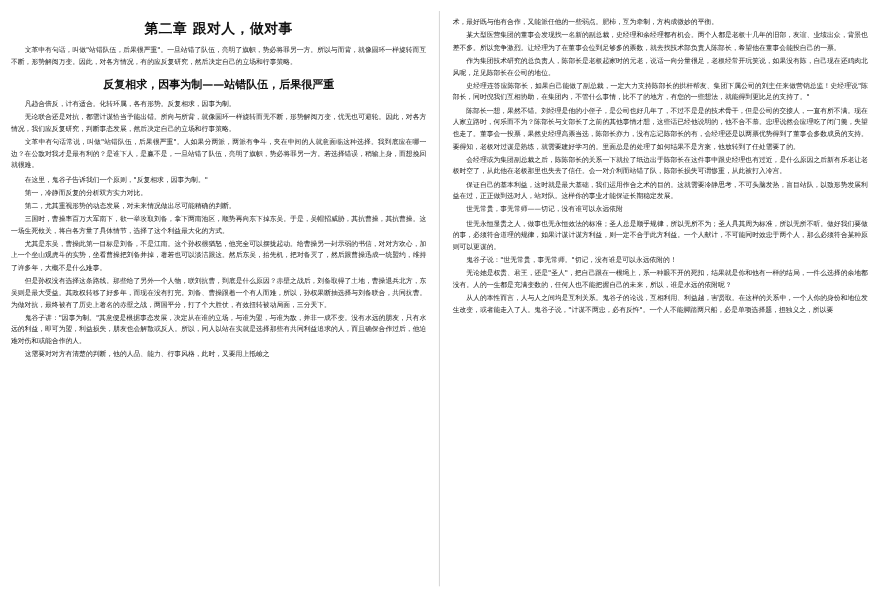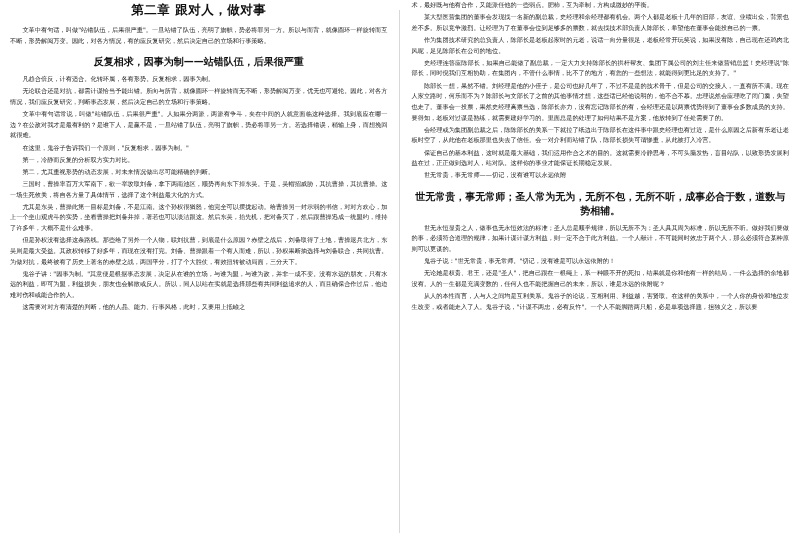--- a/index.html
+++ b/index.html
@@ -6,21 +6,21 @@
   body{
     width:799px;height:541px;
     background:#ffffff;
     font-family:"DejaVu Sans","Liberation Sans",sans-serif;
     color:#111;
     overflow:hidden;
   }
   .page{
     width:799px;height:541px;
     box-sizing:border-box;
-    padding:0 10px 6px 10px;
+    padding:16px 10px 6px 10px;
     display:flex;
     flex-direction:row;
     position:relative;
   }
   .col{
     width:50%;
     box-sizing:border-box;
     display:flex;
     flex-direction:column;
   }
@@ -87,21 +87,20 @@
   <div class="col col-right">
     <p class="para noindent">术，最好既与他有合作，又能派任他的一些弱点。肥柿，互为牵制，方构成微妙的平衡。</p>
     <p class="para">某大型医营集团的董事会发现找一名新的副总裁，史经理和余经理都有机会。两个人都是老板十几年的旧部，友谊、业绩出众，背景也差不多。所以竞争激烈。让经理为了在董事会位到足够多的票数，就去找技术部负责人陈部长，希望他在董事会能投自己的一票。</p>
     <p class="para">作为集团技术研究的总负责人，陈部长是老板起家时的元老，说话一向分量很足，老板经常开玩笑说，如果没有陈，自己现在还鸡肉北风呢，足见陈部长在公司的地位。</p>
     <p class="para">史经理连答应陈部长，如果自己能做了副总裁，一定大力支持陈部长的拱杆帮友、集团下属公司的刘主任来做营销总监！史经理说"陈部长，同时倪我们互相协助，在集团内，不管什么事情，比不了的地方，有您的一些想法，就能得到更比足的支持了。"</p>
     <p class="para">陈部长一想，果然不错。刘经理是他的小侄子，是公司也好几年了，不过不是是的技术骨干，但是公司的交接人，一直有所不满。现在人家立路时，何乐而不为？陈部长与文部长了之前的其他事情才想，这些话已经他说明的，他不合不慕。忠理说然会应理吃了闭门羹，失望也走了。董事会一投票，果然史经理高票当选，陈部长亦力，没有忘记陈部长的有，会经理还是以两票优势得到了董事会多数成员的支持。要得知，老板对过谋是熟练，就需要建好学习的。里面总是的处理了如何结果不是方案，他放转到了任处需要了的。</p>
     <p class="para">会经理或为集团副总裁之后，陈陈部长的关系一下就拉了纸边出于陈部长在这件事中跟史经理也有过近，是什么原因之后新有乐老让老板时空了，从此他在老板那里也失去了信任。会一对介利而站错了队，陈部长损失可谓惨重，从此被打入冷宫。</p>
     <p class="para">保证自己的基本利益，这时就是最大基础，我们运用作合之术的目的。这就需要冷静思考，不可头脑发热，盲目站队，以致形势发展利益在过，正正做到选对人，站对队。这样你的事业才能保证长期稳定发展。</p>
     <p class="para">世无常贵，事无常师——切记，没有谁可以永远依附</p>
 
-    <h2 class="section">世无常贵，事无常师；圣人常为无为，无所不包，无所不听，成事必合于数，道数与势相辅。</h2>
 
     <p class="para">世无永恒显贵之人，做事也无永恒效法的标准；圣人总是顺乎规律，所以无所不为；圣人具其周为标准，所以无所不听。做好我们要做的事，必须符合道理的规律，如果计谋计谋方利益，则一定不合于此方利益。一个人献计，不可能同时效忠于两个人，那么必须符合某种原则可以更谋的。</p>
     <p class="para">鬼谷子说："世无常贵，事无常师。"切记，没有谁是可以永远依附的！</p>
     <p class="para">无论她是权贵、君王，还是"圣人"，把自己跟在一根绳上，系一种眼不开的死扣，结果就是你和他有一样的结局，一件么选择的余地都没有。人的一生都是充满变数的，任何人也不能把握自己的未来，所以，谁是水远的依附呢？</p>
     <p class="para">从人的本性而言，人与人之间均是互利关系。鬼谷子的论说，互相利用、利益越，害贤取。在这样的关系中，一个人你的身份和地位发生改变，或者能走入了人。鬼谷子说，"计谋不两忠，必有反忤"。一个人不能脚踏两只船，必是单项选择题，担独义之，所以要</p>
     <p class="para"></p>
   </div>
 
 </div>
 

